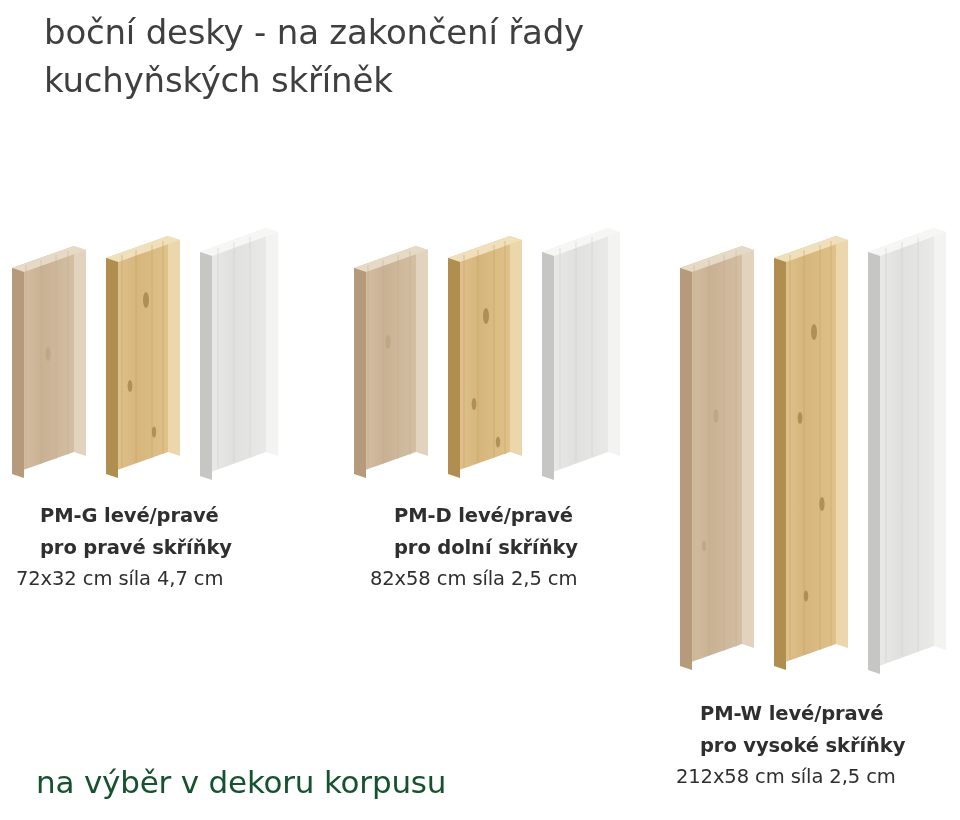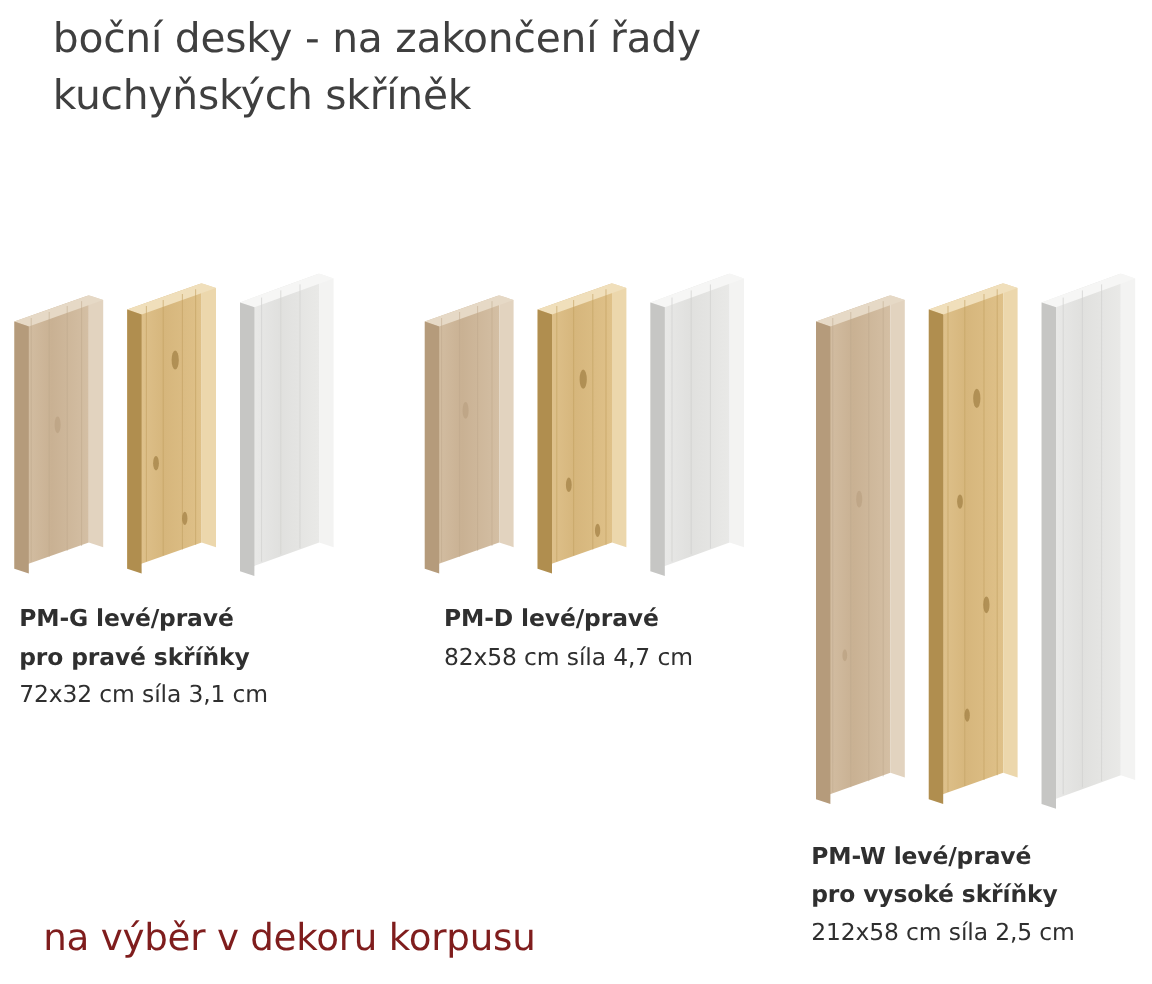--- a/index.html
+++ b/index.html
@@ -35,21 +35,21 @@
     letter-spacing: -0.2px;
   }
 
   
   .tagline {
     position: absolute;
     left: 36px;
     top: 764px;
     font-size: 31px;
     font-weight: 400;
-    color: #7f1d1d;
+    color: #14532d;
     letter-spacing: -0.2px;
   }
 
   
   .group {
     position: absolute;
   }
 
   .panels {
     position: relative;
@@ -67,20 +67,21 @@
   .caption {
     position: absolute;
     font-size: 19.5px;
     line-height: 1.62;
     color: #2f2f2f;
   }
   .caption .l1,
   .caption .l2 {
     font-weight: 700;
     letter-spacing: -0.1px;
+    margin-left: 24px;
   }
   .caption .l3 {
     font-weight: 400;
     letter-spacing: -0.1px;
   }
 
   
   #group-pmg { left: 0px;   top: 228px; }
   #group-pmd { left: 342px; top: 228px; }
   #group-pmw { left: 668px; top: 228px; }
@@ -167,21 +168,21 @@
             <path d="M38,14 L38,234"></path>
             <path d="M54,9 L54,229"></path>
           </g>
         </svg>
       </div>
     </div>
 
     <div class="caption">
       <div class="l1">PM-G levé/pravé</div>
       <div class="l2">pro pravé skříňky</div>
-      <div class="l3">72x32 cm síla 3,1 cm</div>
+      <div class="l3">72x32 cm síla 4,7 cm</div>
     </div>
   </div>
 
   <div class="group" id="group-pmd">
     <div class="panels">
 
       <div class="panel" style="left:8px; top:18px;">
         <svg width="86" height="240" viewBox="0 0 86 240">
           <polygon points="4,22 66,0 66,206 4,228" fill="url(#g1f)"></polygon>
           <polygon points="66,0 78,4 78,210 66,206" fill="#e2d3bf"></polygon>
@@ -227,21 +228,22 @@
             <path d="M22,20 L22,240"></path>
             <path d="M38,14 L38,234"></path>
             <path d="M54,9 L54,229"></path>
           </g>
         </svg>
       </div>
     </div>
 
     <div class="caption">
       <div class="l1">PM-D levé/pravé</div>
-      <div class="l3">82x58 cm síla 4,7 cm</div>
+      <div class="l2">pro dolní skříňky</div>
+      <div class="l3">82x58 cm síla 2,5 cm</div>
     </div>
   </div>
 
   <div class="group" id="group-pmw">
     <div class="panels">
 
       <div class="panel" style="left:8px; top:18px;">
         <svg width="86" height="430" viewBox="0 0 86 430">
           <polygon points="4,22 66,0 66,398 4,420" fill="url(#g1f)"></polygon>
           <polygon points="66,0 78,4 78,402 66,398" fill="#e2d3bf"></polygon>

